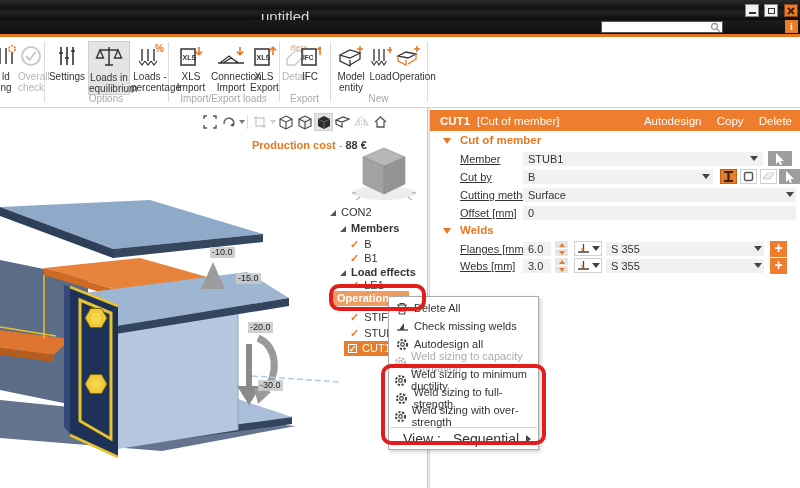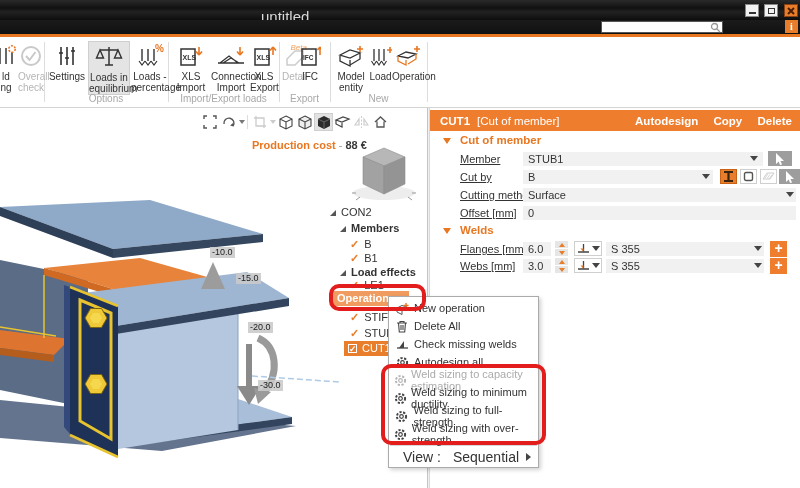--- a/index.html
+++ b/index.html
@@ -82,21 +82,21 @@
   .mview { height:17px; display:flex; align-items:center; font-size:14px; color:#333; padding-left:14px; }
   .mview .vv { margin-left:12px; }
   .subarrow { position:absolute; right:7px; width:0; height:0; border-top:4px solid transparent;
     border-bottom:4px solid transparent; border-left:5px solid #444; }
 
   
   .phead { position:absolute; left:430px; top:110px; width:370px; height:21px; background:#EE7D2D;
     color:#fff; font-size:11.5px; display:flex; align-items:center; }
   .phead .t { font-weight:bold; margin-left:10px; }
   .phead .st { margin-left:7px; }
-  .phead .acts { position:absolute; right:8px; font-weight:bold; }
+  .phead .acts { position:absolute; right:8px; font-weight:normal; }
   .phead .acts span { margin-left:12px; }
   .sechead { position:absolute; font-size:11.5px; font-weight:bold; color:#E87722; }
   .sectri { position:absolute; width:0; height:0; border-left:4px solid transparent;
     border-right:4px solid transparent; border-top:6px solid #E87722; }
   .prow-label { position:absolute; left:460px; font-size:11px; color:#333;text-decoration:underline; }
   .pfield { position:absolute; background:#f1f1f1; font-size:11px; color:#333; line-height:14px;
     height:14px; padding-left:5px; }
   .dd { position:absolute; width:0; height:0; border-left:4px solid transparent;
     border-right:4px solid transparent; border-top:5px solid #444; }
   .cursorbtn { position:absolute; width:24px; height:15px; background:#9d9d9d;
@@ -418,29 +418,20 @@
   <div class="tnode trow-hl" style="left:333px;top:291px;width:76px;padding-left:4px"><span>Operations</span></div>
   <div class="tnode" style="left:350px;top:310px"><span class="chk">✓</span><span>STIFF1</span></div>
   <div class="tnode" style="left:350px;top:326px"><span class="chk">✓</span><span>STUB1</span></div>
   <div class="tnode trow-sel" style="left:344px;top:341px;width:80px;padding-left:4px"><span class="cbox">✓</span><span>CUT1</span></div>
 
   <div class="panelsep"></div>
 
   <div class="cmenu">
     <div class="mi">
       <span class="mic">
-          <svg width="14" height="13">
-            <path d="M2,6 l5,-2.5 5,1.5 -5,2.5 z M2,6 v4 l5,2.5 v-4" fill="none" stroke="#555" stroke-width="1"></path>
-            <path d="M11,1 v5 M8.5,3.5 h5" stroke="#E87722" stroke-width="1.4"></path>
-          </svg>
-        </span>
-      <span>New operation</span>
-    </div>
-    <div class="mi">
-      <span class="mic">
           <svg width="12" height="13">
             <path d="M1,3 h10 M4,3 V1.5 h4 V3 M2.5,3 l0.8,9 h5.4 l0.8,-9 M5,5 v5 M7,5 v5" fill="none" stroke="#444" stroke-width="1.1"></path>
           </svg>
         </span>
       <span>Delete All</span>
     </div>
     <div class="mi">
       <span class="mic">
           <svg width="13" height="12">
             <path d="M1,10 h11" stroke="#444" stroke-width="1.3"></path>

